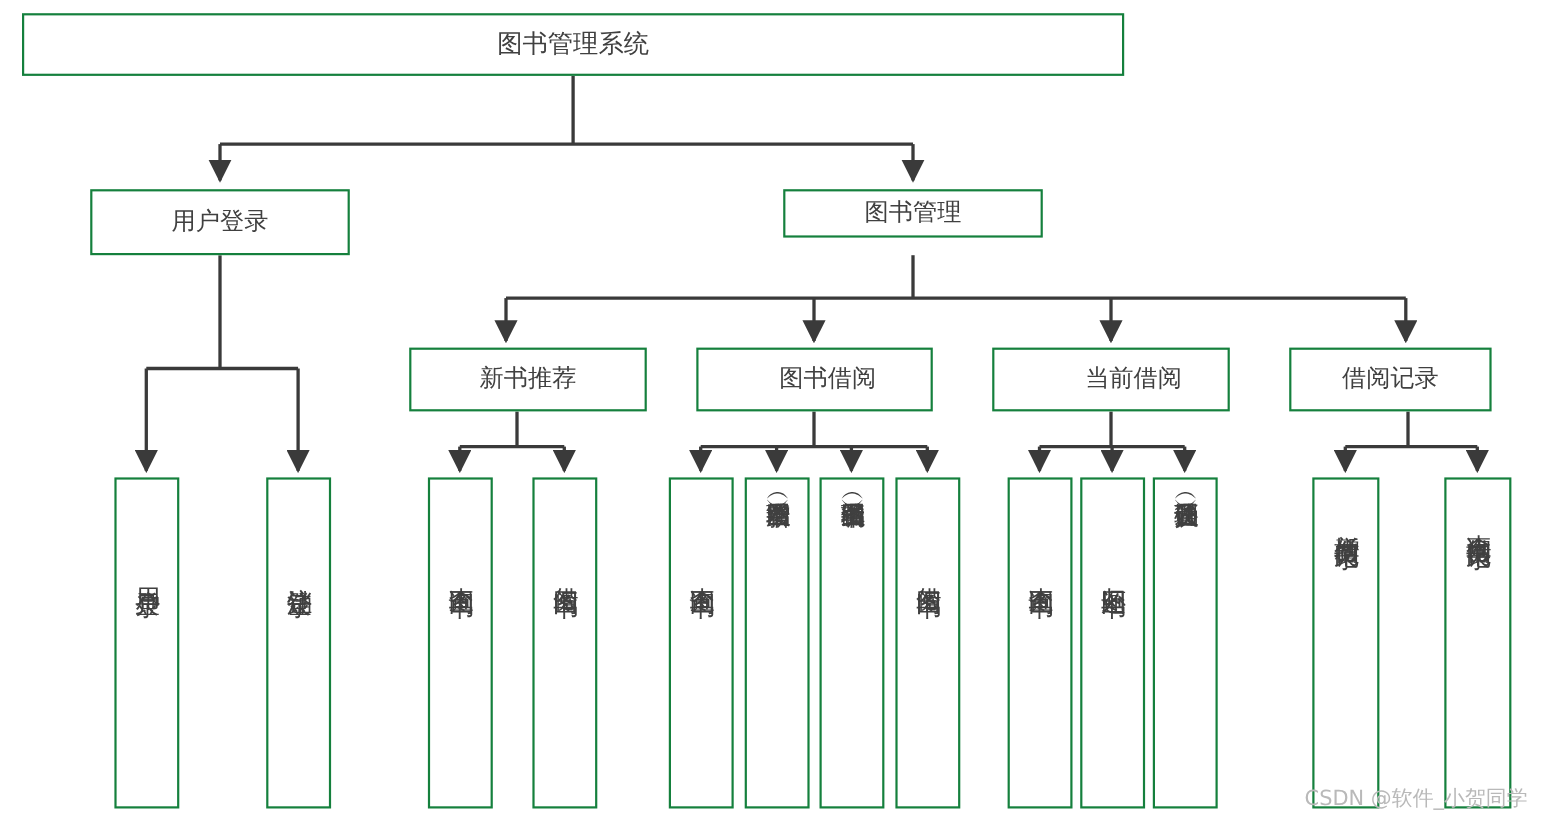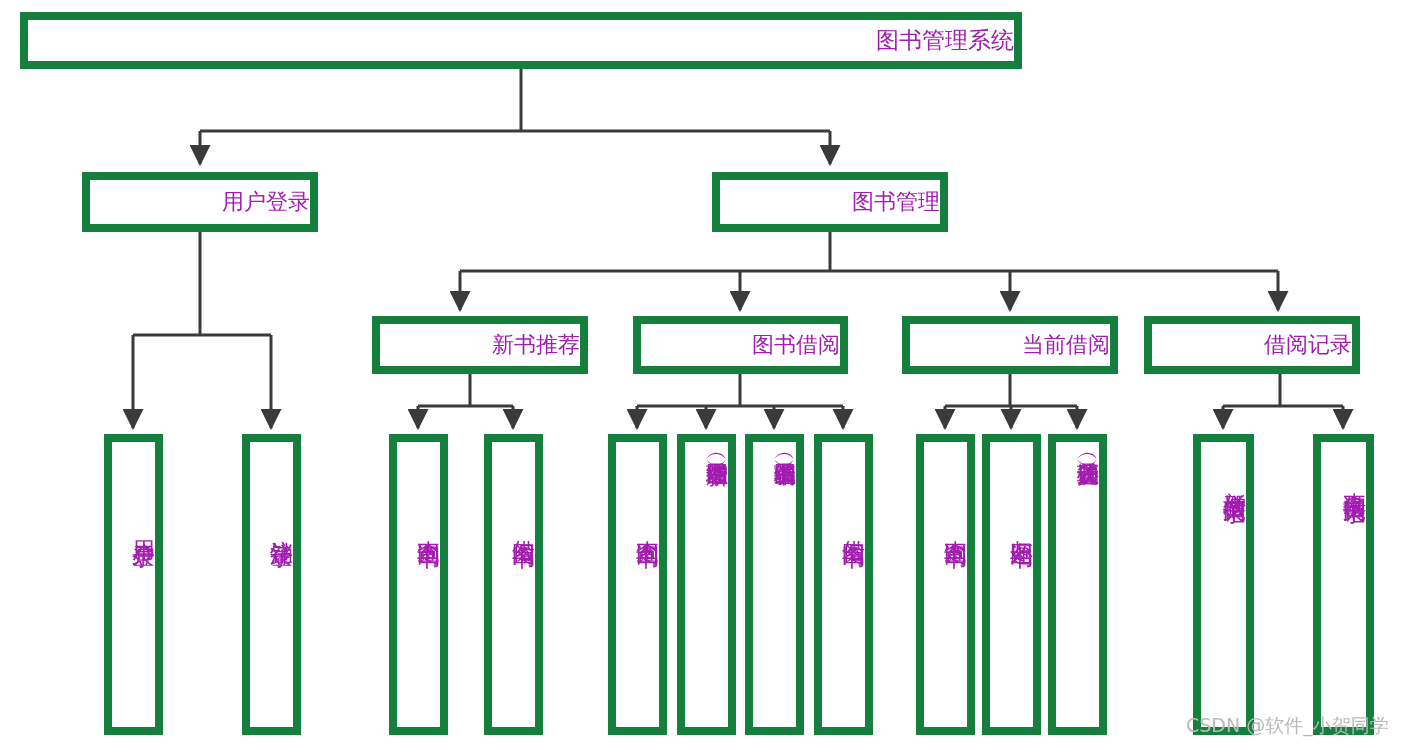--- a/index.html
+++ b/index.html
@@ -23,25 +23,25 @@
     left: 0;
     top: 0;
     width: 1405px;
     height: 747px;
     pointer-events: none;
   }
   .node {
     position: absolute;
     box-sizing: border-box;
     background: #ffffff;
-    border: 8px solid #15803d;
+    border: 2px solid #15803d;
     display: flex;
     align-items: center;
-    justify-content: flex-end;
-    color: #a21caf;
+    justify-content: center;
+    color: #404040;
     z-index: 2;
   }
   .node-label {
     display: block;
     text-align: center;
     line-height: 1.18;
     white-space: nowrap;
   }
   
   .node.h .node-label {
@@ -134,34 +134,34 @@
     </g>
   </svg>
 
   <div class="node h root" style="left:20px; top:12px; width:1002px; height:57px;">
     <span class="node-label">图书管理系统</span>
   </div>
 
   <div class="node h" style="left:82px; top:172px; width:236px; height:60px;">
     <span class="node-label">用户登录</span>
   </div>
-  <div class="node h" style="left:712px; top:172px; width:236px; height:60px;">
+  <div class="node h" style="left:712px; top:172px; width:236px; height:44px;">
     <span class="node-label">图书管理</span>
   </div>
 
   <div class="node h" style="left:372px; top:316px; width:216px; height:58px;">
     <span class="node-label">新书推荐</span>
   </div>
   <div class="node h" style="left:633px; top:316px; width:215px; height:58px;padding-left:24px;">
     <span class="node-label">图书借阅</span>
   </div>
   <div class="node h" style="left:902px; top:316px; width:216px; height:58px;padding-left:41px;">
     <span class="node-label">当前借阅</span>
   </div>
-  <div class="node h" style="left:1144px; top:316px; width:216px; height:58px;">
+  <div class="node h" style="left:1172px; top:316px; width:184px; height:58px;">
     <span class="node-label">借阅记录</span>
   </div>
 
   <div class="node v" style="left:104px; top:434px; width:59px; height:301px; padding-top:80px;">
     <span class="node-label">用户登录</span>
   </div>
   <div class="node v" style="left:242px; top:434px; width:59px; height:301px; padding-top:80px;">
     <span class="node-label">注销登录</span>
   </div>
 

